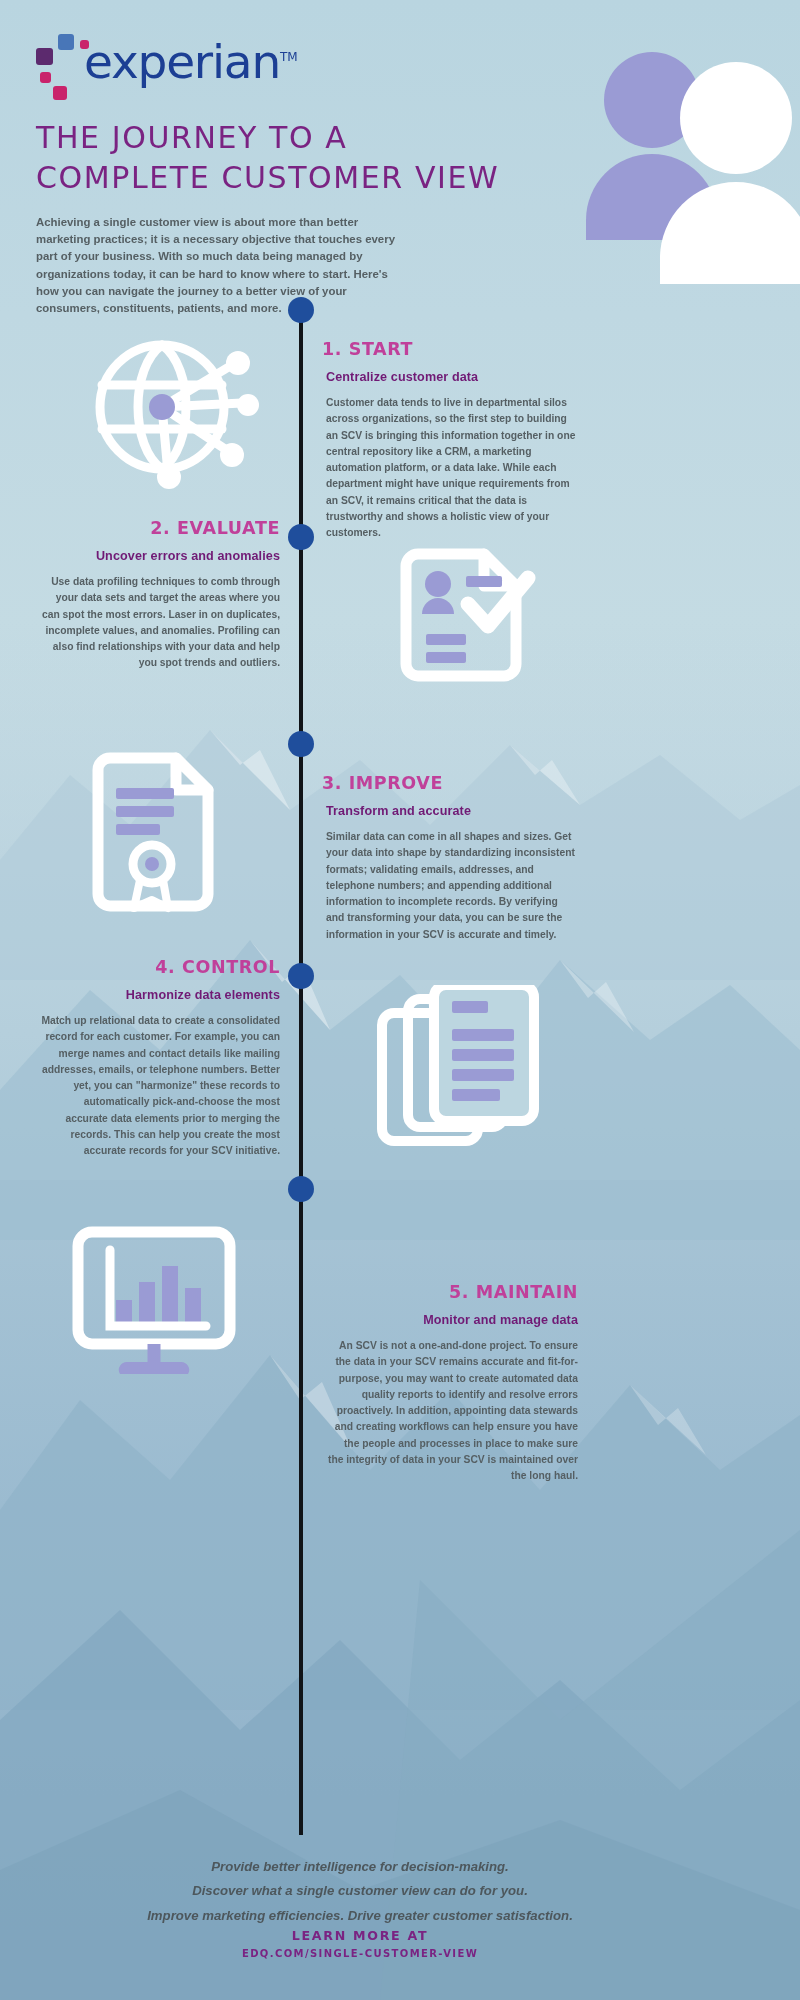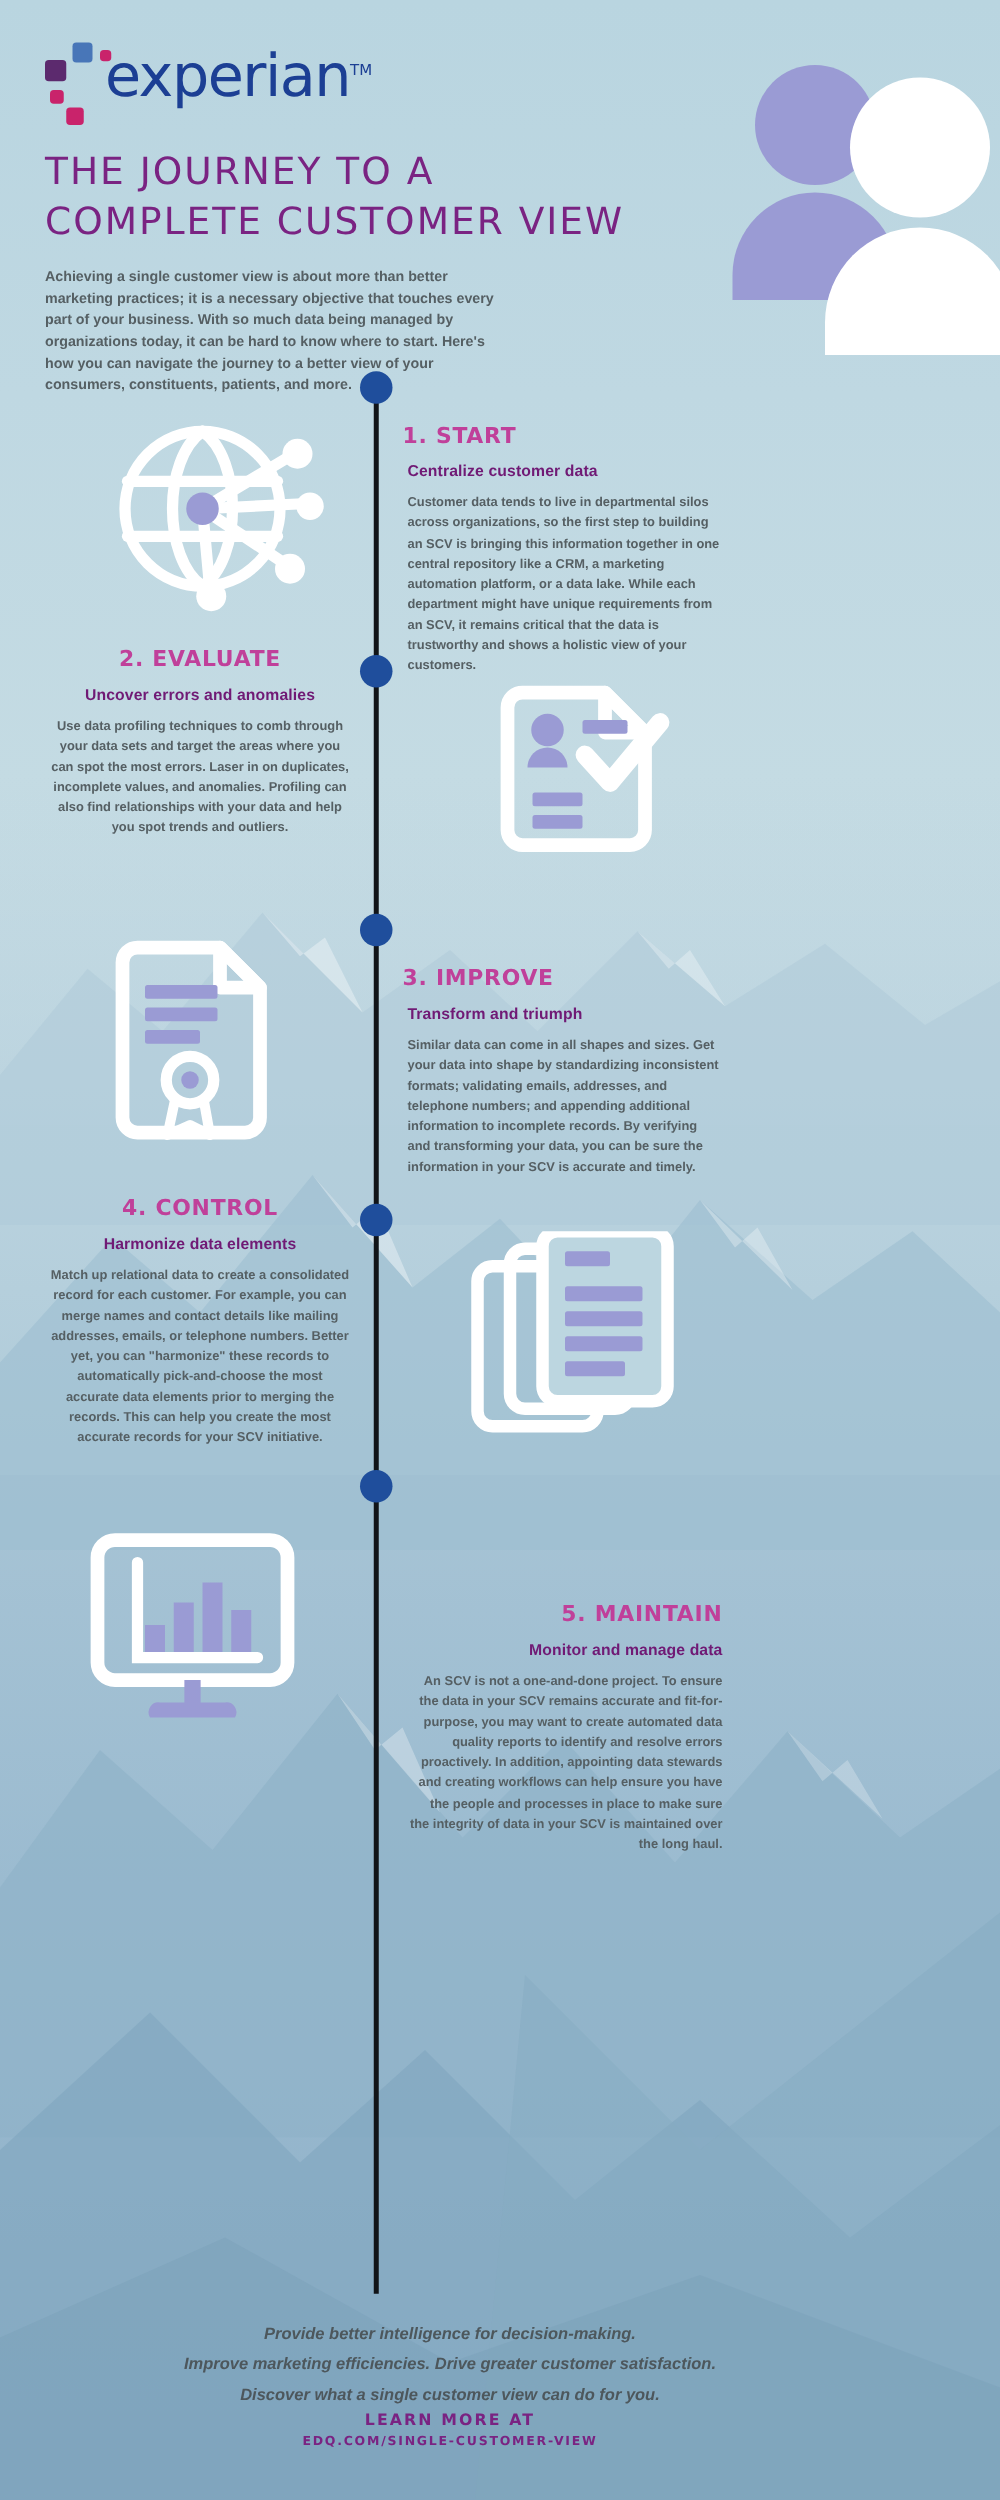--- a/index.html
+++ b/index.html
@@ -63,21 +63,21 @@
     width:4px; height:1530px; background:#111418; z-index:4;
   }
   .node {
     position:absolute; left:288px; width:26px; height:26px;
     border-radius:50%; background:#1f4e9c; z-index:6;
   }
 
   
   .step { position:absolute; z-index:6; }
   .step.right { left:322px; width:256px;margin-top:47px; }
-  .step.left  { left:40px;  width:240px; text-align:center; }
+  .step.left  { left:40px;  width:240px; text-align:right; }
 
   .step h2 {
     font-size:17.5px; font-weight:bold; letter-spacing:0.6px;
     color:#c0409a; font-family:"DejaVu Sans", sans-serif;
   }
   .step h3 {
     margin-top:11px; font-size:12.6px; font-weight:bold;
     color:#701a75; letter-spacing:0.1px;
   }
   .step p {
@@ -267,37 +267,37 @@
 </div>
 
 <div class="step left" style="top:518px;">
   <h2>2. EVALUATE</h2>
   <h3>Uncover errors and anomalies</h3>
   <p>Use data profiling techniques to comb through your data sets and target the areas where you can spot the most errors. Laser in on duplicates, incomplete values, and anomalies. Profiling can also find relationships with your data and help you spot trends and outliers.</p>
 </div>
 
 <div class="step right" style="top:726px;">
   <h2>3. IMPROVE</h2>
-  <h3>Transform and triumph</h3>
+  <h3>Transform and accurate</h3>
   <p>Similar data can come in all shapes and sizes. Get your data into shape by standardizing inconsistent formats; validating emails, addresses, and telephone numbers; and appending additional information to incomplete records. By verifying and transforming your data, you can be sure the information in your SCV is accurate and timely.</p>
 </div>
 
 <div class="step left" style="top:957px;">
   <h2>4. CONTROL</h2>
   <h3>Harmonize data elements</h3>
   <p>Match up relational data to create a consolidated record for each customer. For example, you can merge names and contact details like mailing addresses, emails, or telephone numbers. Better yet, you can "harmonize" these records to automatically pick-and-choose the most accurate data elements prior to merging the records. This can help you create the most accurate records for your SCV initiative.</p>
 </div>
 
 <div class="step right" style="top:1235px;text-align:right;">
   <h2>5. MAINTAIN</h2>
   <h3>Monitor and manage data</h3>
   <p>An SCV is not a one-and-done project. To ensure the data in your SCV remains accurate and fit-for-purpose, you may want to create automated data quality reports to identify and resolve errors proactively. In addition, appointing data stewards and creating workflows can help ensure you have the people and processes in place to make sure the integrity of data in your SCV  is maintained over the long haul.</p>
 </div>
 
 <div class="footer">
   <div class="tag">
     <div>Provide better intelligence for decision-making.</div>
+    <div>Discover what a single customer view can do for you.</div>
     <div>Improve marketing efficiencies. Drive greater customer satisfaction.</div>
-    <div>Discover what a single customer view can do for you.</div>
   </div>
   <div class="learn">LEARN MORE AT</div>
   <div class="url">EDQ.COM/SINGLE-CUSTOMER-VIEW</div>
 </div>
 
 </body></html>

